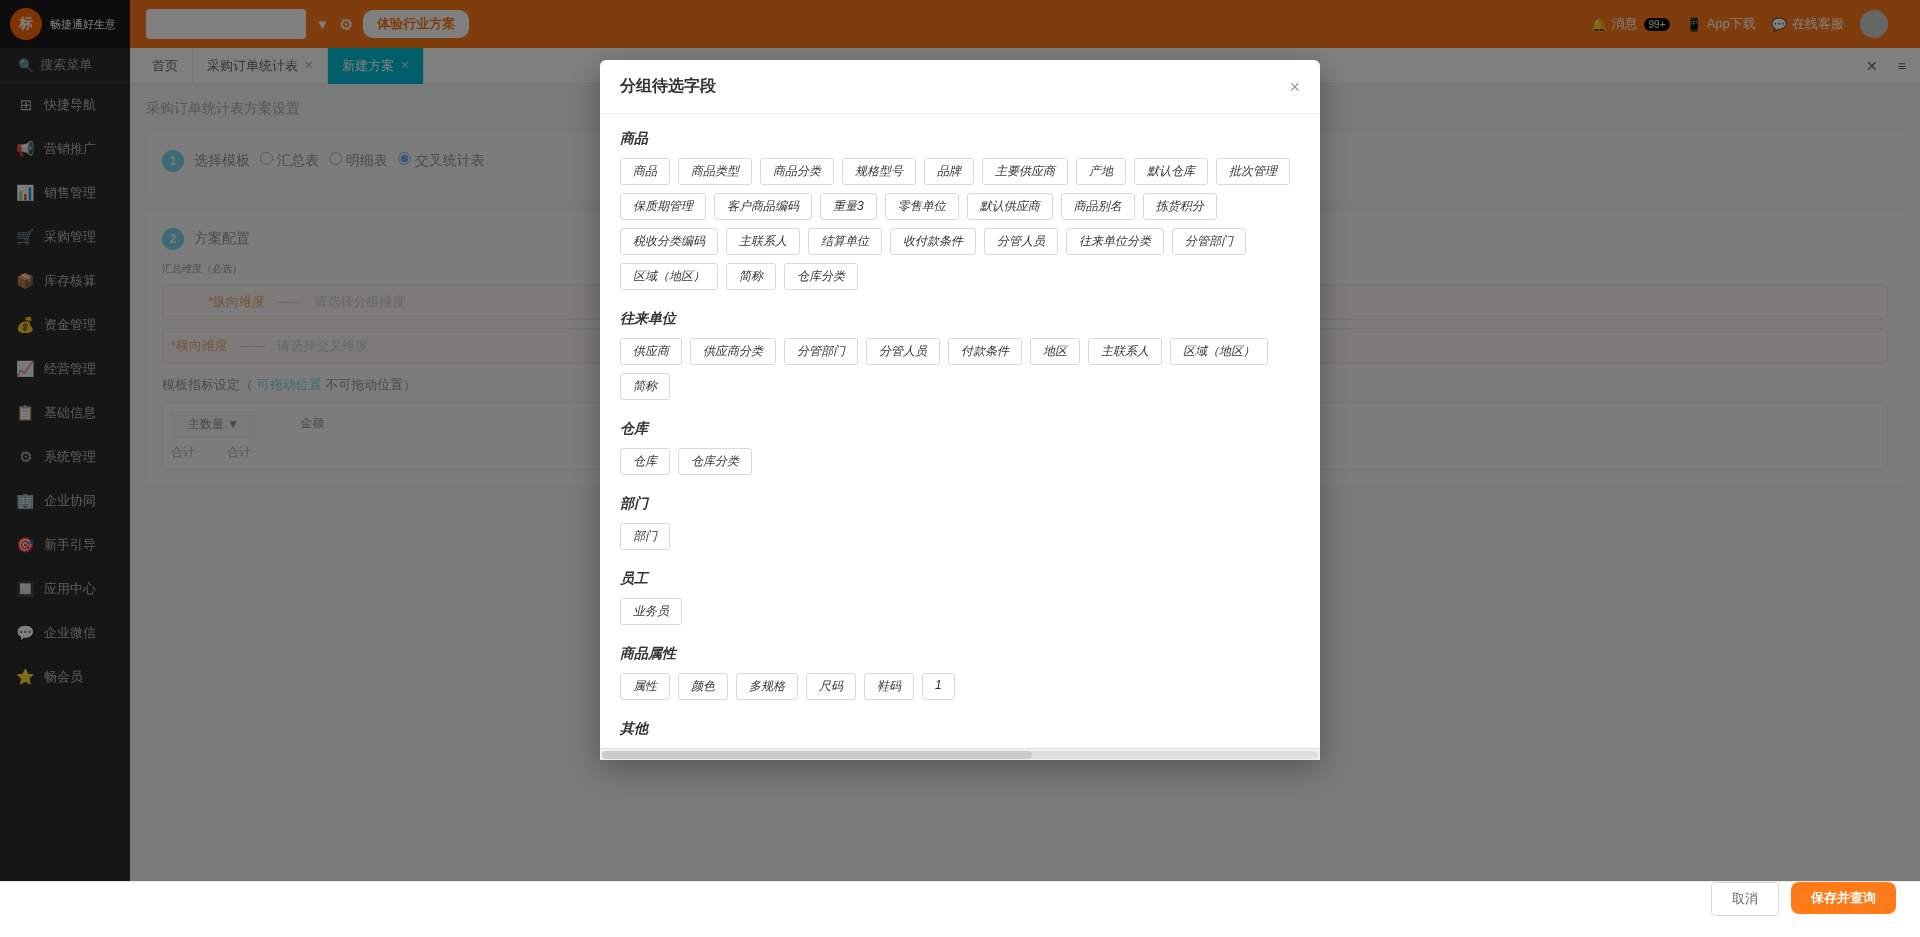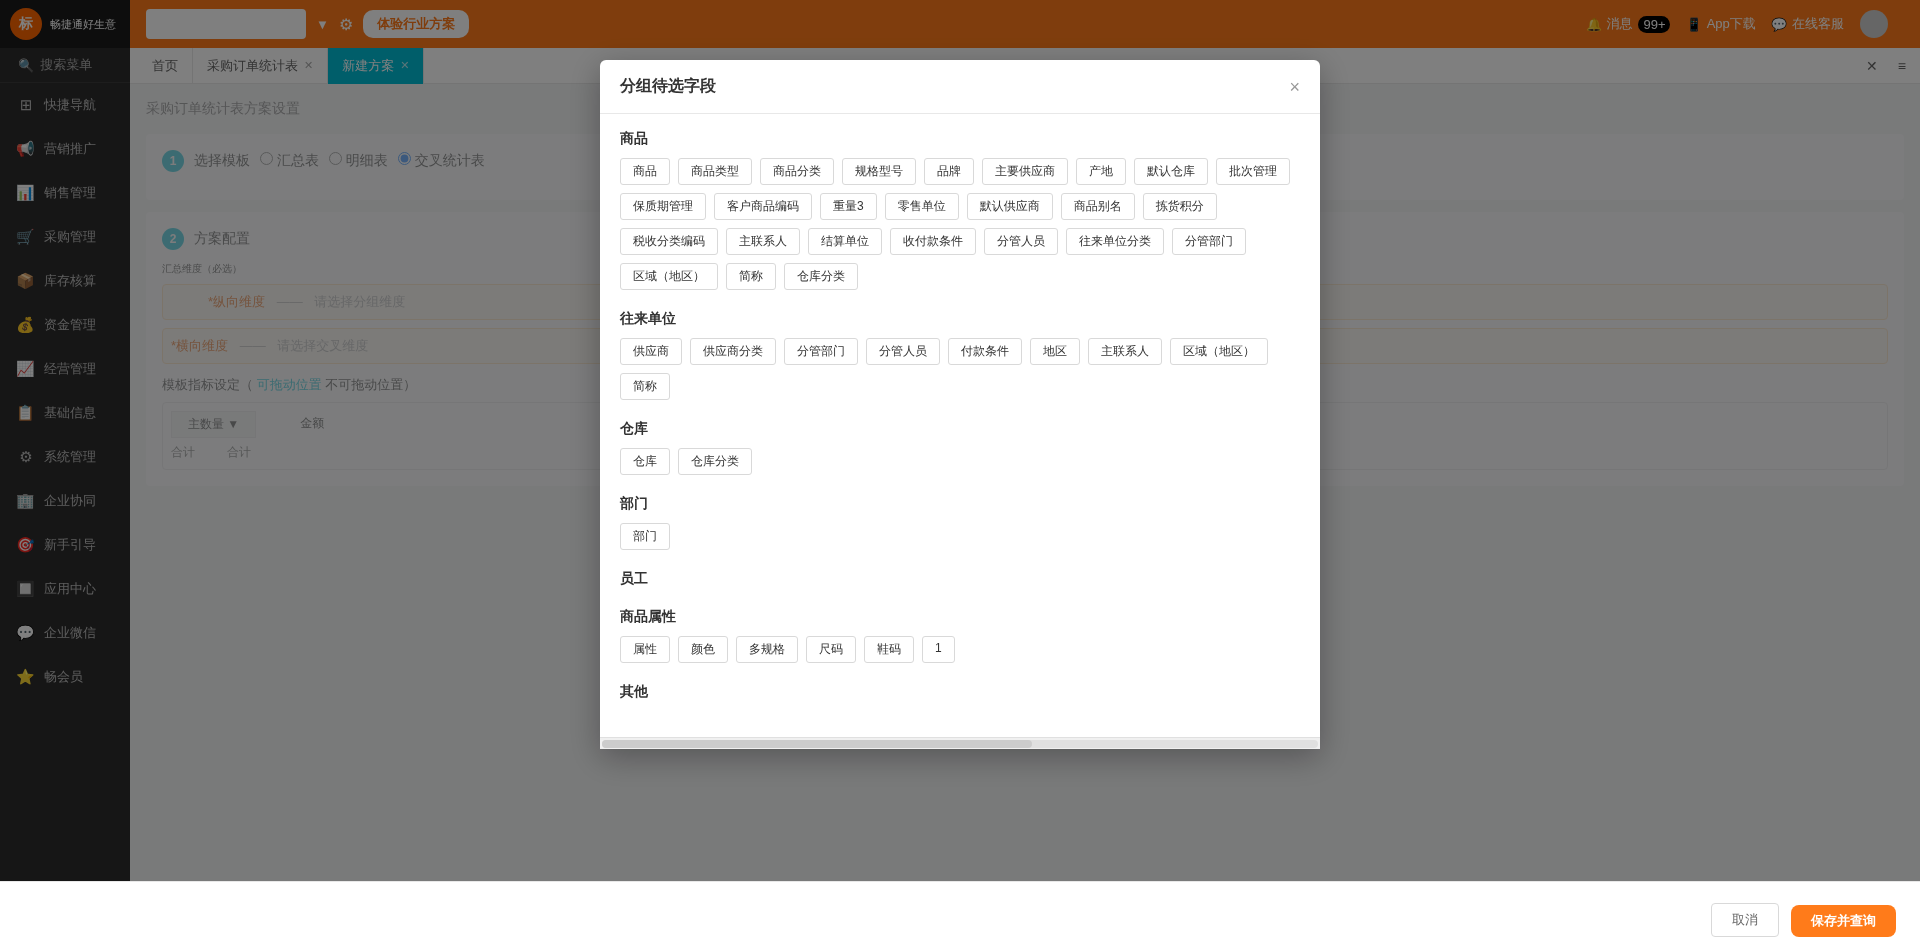--- a/index.html
+++ b/index.html
@@ -28,21 +28,21 @@
       display: flex; align-items: center; justify-content: space-between; padding: 0 16px; z-index: 9;
     }
     .header-left { display: flex; align-items: center; gap: 10px; }
     .header-search { background: #fff; border-radius: 4px; padding: 4px 10px; display: flex; align-items: center; width: 160px; height: 30px; }
     .header-search input { border: none; outline: none; font-size: 12px; width: 100%; background: transparent; }
     .header-dropdown-btn { display: flex; align-items: center; cursor: pointer; color: #fff; font-size: 13px; }
     .header-settings { color: #fff; font-size: 16px; cursor: pointer; }
     .header-trial-btn { background: #fff; color: #ff7b1a; border: none; border-radius: 10px; padding: 5px 14px; font-size: 13px; cursor: pointer; font-weight: bold; }
     .header-right { display: flex; align-items: center; gap: 16px; color: #fff; font-size: 13px; }
     .header-right-item { display: flex; align-items: center; gap: 4px; cursor: pointer; }
-    .notification-badge { background: #000000; color: #fff; border-radius: 10px; font-size: 13px; padding: 1px 5px; margin-left: 2px; }
+    .notification-badge { background: #000000; color: #fff; border-radius: 10px; font-size: 10px; padding: 1px 5px; margin-left: 2px; }
     .avatar { width: 28px; height: 28px; background: #ccc; border-radius: 50%; }
 
     
     .tabs-bar {
       position: fixed; left: 130px; top: 48px; right: 0; height: 36px; background: #fff;
       display: flex; align-items: center; border-bottom: 1px solid #e8e8e8; z-index: 8;
       padding: 0 8px;
     }
     .tab-item { display: flex; align-items: center; padding: 0 14px; height: 36px; font-size: 13px; cursor: pointer; color: #666; border-right: 1px solid #e8e8e8; }
     .tab-item.active { color: #fff; background: #00bcd4; }
@@ -72,21 +72,21 @@
     .modal {
       background: #fff; border-radius: 6px; width: 720px; max-height: 700px;
       display: flex; flex-direction: column; box-shadow: 0 8px 32px rgba(0,0,0,0.3);
     }
     .modal-header {
       display: flex; align-items: center; justify-content: space-between;
       padding: 16px 20px; border-bottom: 1px solid #e8e8e8; flex-shrink: 0;
     }
     .modal-title { font-size: 16px; font-weight: bold; color: #333; }
     .modal-close { cursor: pointer; color: #999; font-size: 18px; line-height: 1; }
-    .modal-body { padding: 16px 20px; overflow-y: auto; flex: 1; }
+    .modal-body { padding: 16px 20px; overflow-y: auto; flex: 1; font-style: italic; }
 
     
     .modal-body::-webkit-scrollbar { width: 8px; }
     .modal-body::-webkit-scrollbar-track { background: #f0f0f0; }
     .modal-body::-webkit-scrollbar-thumb { background: #ccc; border-radius: 4px; }
 
     
     .field-section { margin-bottom: 20px; }
     .field-section-title { font-size: 14px; font-weight: bold; color: #333; margin-bottom: 10px; }
     .field-tags { display: flex; flex-wrap: wrap; gap: 8px; }
@@ -101,21 +101,21 @@
       height: 12px; background: #f0f0f0; display: flex; align-items: center;
       padding: 0 2px; flex-shrink: 0; border-top: 1px solid #e0e0e0;
     }
     .modal-hscroll-track { flex: 1; height: 8px; background: #e0e0e0; border-radius: 4px; position: relative; }
     .modal-hscroll-thumb { position: absolute; left: 0; top: 0; width: 60%; height: 100%; background: #ccc; border-radius: 4px; }
 
     
     .modal-footer {
       position: fixed; bottom: 0; left: 0; right: 0; height: 56px;
       background: #fff; border-top: 1px solid #e8e8e8;
-      display: flex; align-items: flex-end; justify-content: flex-end; padding: 0 24px; gap: 12px;
+      display: flex; align-items: flex-start; justify-content: flex-end; padding: 0 24px; gap: 12px;
       z-index: 101;
     }
     .btn-cancel { background: #fff; border: 1px solid #d9d9d9; color: #666; padding: 7px 20px; border-radius: 4px; cursor: pointer; font-size: 13px; }
     .btn-save { background: #ff7b1a; border: none; color: #fff; padding: 7px 20px; border-radius: 8px; cursor: pointer; font-size: 13px; font-weight: bold; }
 
     
     .bottom-bar {
       position: fixed; left: 0; bottom: 0; width: 130px; height: 48px;
       background: #2d2d2d; display: flex; align-items: center; padding: 0 16px; gap: 16px; z-index: 10;
     }
@@ -361,20 +361,23 @@
           </div>
         </div>
         <div class="field-section">
           <div class="field-section-title">部门</div>
           <div class="field-tags">
             <div class="field-tag">部门</div>
           </div>
         </div>
         <div class="field-section">
           <div class="field-section-title">员工</div>
+          <div class="field-tags">
+            <div class="field-tag">业务员</div>
+          </div>
         </div>
         <div class="field-section">
           <div class="field-section-title">商品属性</div>
           <div class="field-tags">
             <div class="field-tag">属性</div>
             <div class="field-tag">颜色</div>
             <div class="field-tag">多规格</div>
             <div class="field-tag">尺码</div>
             <div class="field-tag">鞋码</div>
             <div class="field-tag">1</div>

